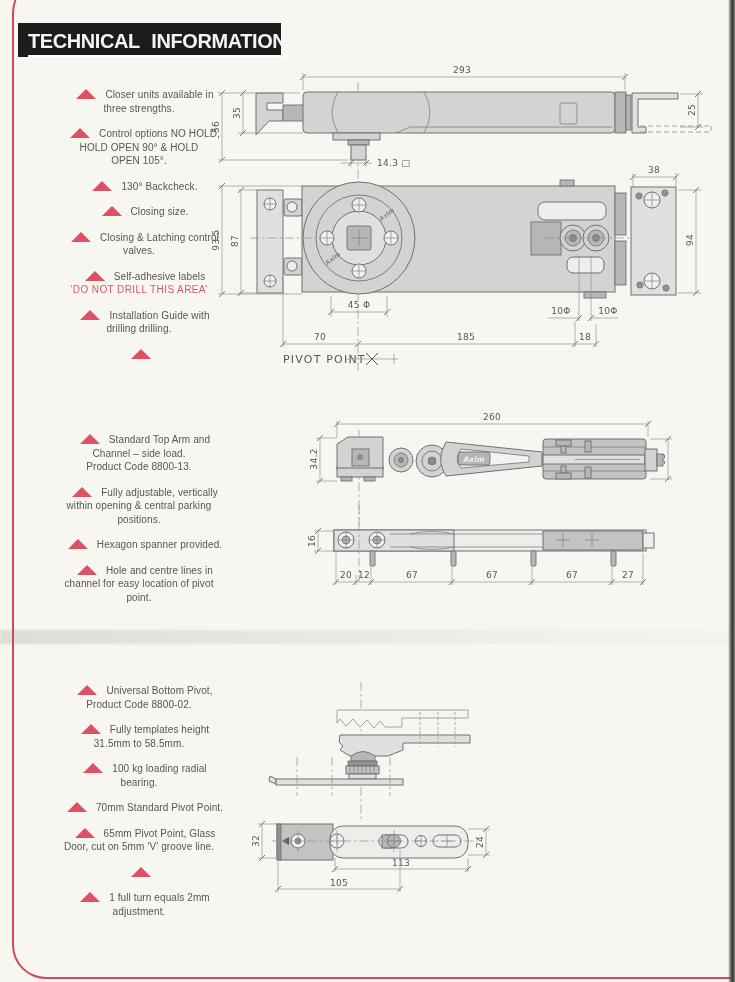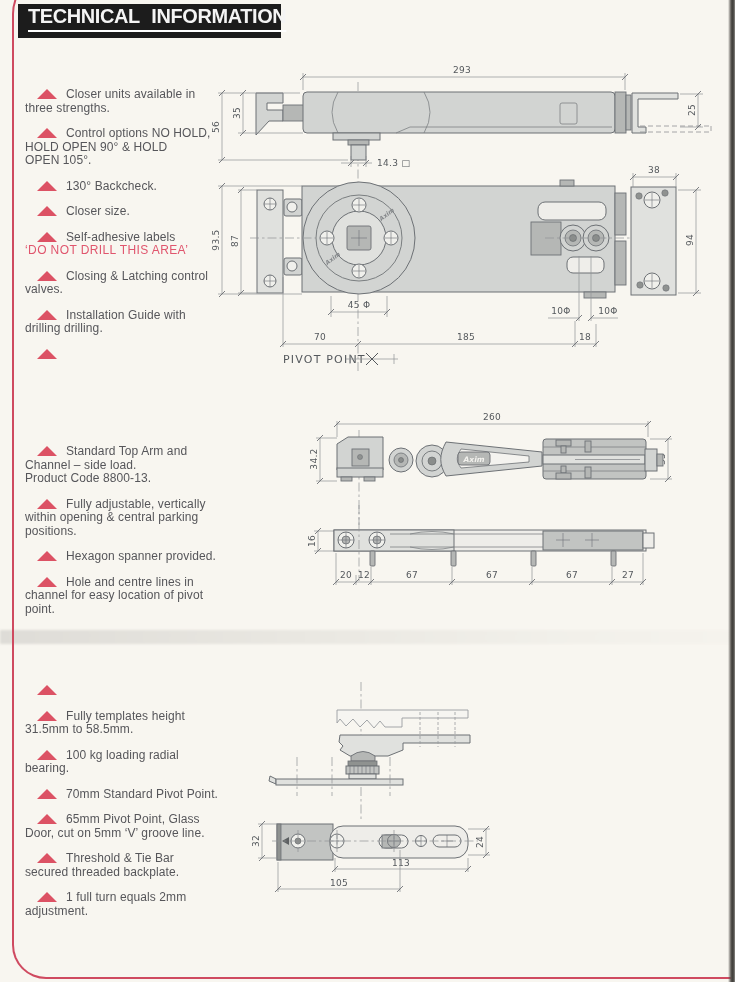--- a/index.html
+++ b/index.html
@@ -21,37 +21,37 @@
     background:linear-gradient(90deg, rgba(0,0,0,0) 0%, #56534f 45%, #3d3b38 72%, #8b8985 100%);
   }
   
   .fold-band{
     position:absolute; left:0; top:630px; height:14px; width:100%;
     background:linear-gradient(90deg,#c6c4c0 0%,#dcdad4 40%,#ecebe5 75%,#f4f2ec 100%);
     opacity:.5; filter:blur(1.2px);
   }
   
   .header{
-    position:absolute; left:18px; top:4px; width:263px; height:34px;
-    background:#1c1c1c; display:flex; align-items:flex-start; padding-left:10px; box-sizing:border-box;
+    position:absolute; left:18px; top:23px; width:263px; height:34px;
+    background:#1c1c1c; display:flex; align-items:flex-end; padding-left:10px; box-sizing:border-box;
   }
   .header h1{
     margin:0; display:inline-block;
     font-size:21px; font-weight:bold; color:#f4f4f4;
     letter-spacing:-0.4px; word-spacing:7px;
     border-bottom:2px solid #fff; padding-bottom:2px;
     transform:scaleX(0.95); transform-origin:left center;
     white-space:nowrap;
   }
   
   .fgroup{position:absolute; left:25px; width:228px;}
-  .g1{top:88px;} .g2{top:433px;margin-top:12px;} .g3{top:684px;}
+  .g1{top:88px;} .g2{top:433px;} .g3{top:684px;}
   .feature{
-    margin:0 0 12px 0; font-size:12px; line-height:13.5px; color:#56565a;
-    letter-spacing:0.1px; white-space:pre-line;
+    margin:0 0 12px 0; font-size:10px; line-height:13.5px; color:#56565a;
+    letter-spacing:0.1px; white-space:pre-line;text-align:center;
   }
   .tri{
     display:inline-block; width:0; height:0;
     border-left:10px solid transparent; border-right:10px solid transparent;
     border-bottom:10px solid #dc5264; margin:0 9px 0 12px; vertical-align:-1px;
   }
   .red{display:block; color:#e0556d; letter-spacing:0.4px;}
   
   svg.drawings{position:absolute; left:200px; top:50px;}
   .part{fill:#d2d4d2;stroke:#6d7175;stroke-width:1;}
@@ -95,53 +95,53 @@
     <h1>TECHNICAL INFORMATION</h1>
   </div>
 
   <aside class="fgroup g1">
     <p class="feature"><span class="tri"></span><span>Closer units available in
 three strengths.</span></p>
     <p class="feature"><span class="tri"></span><span>Control options NO HOLD,
 HOLD OPEN 90° &amp; HOLD
 OPEN 105°.</span></p>
     <p class="feature"><span class="tri"></span><span>130° Backcheck.</span></p>
-    <p class="feature"><span class="tri"></span><span>Closer size.</span></p>
-    <p class="feature"><span class="tri"></span><span>Self-adhesive labels</span><span class="red">‘DO NOT DRILL THIS AREA’</span></p>
+    <p class="feature"><span class="tri"></span><span>Closing size.</span></p>
     <p class="feature"><span class="tri"></span><span>Closing &amp; Latching control
 valves.</span></p>
+    <p class="feature"><span class="tri"></span><span>Self-adhesive labels</span><span class="red">‘DO NOT DRILL THIS AREA’</span></p>
     <p class="feature"><span class="tri"></span><span>Installation Guide with
 drilling drilling.</span></p>
     <p class="feature"><span class="tri"></span></p>
   </aside>
 
   <aside class="fgroup g2">
     <p class="feature"><span class="tri"></span><span>Standard Top Arm and
 Channel – side load.
 Product  Code 8800-13.</span></p>
     <p class="feature"><span class="tri"></span><span>Fully adjustable, vertically
 within opening &amp; central parking
 positions.</span></p>
     <p class="feature"><span class="tri"></span><span>Hexagon spanner provided.</span></p>
     <p class="feature"><span class="tri"></span><span>Hole and centre lines in
 channel for easy location of pivot
 point.</span></p>
   </aside>
 
   <aside class="fgroup g3">
-    <p class="feature"><span class="tri"></span></p>
+    <p class="feature"><span class="tri"></span><span>Universal Bottom Pivot,
+Product  Code 8800-02.</span></p>
     <p class="feature"><span class="tri"></span><span>Fully templates height
 31.5mm to 58.5mm.</span></p>
     <p class="feature"><span class="tri"></span><span>100 kg loading radial
 bearing.</span></p>
     <p class="feature"><span class="tri"></span><span>70mm Standard Pivot Point.</span></p>
     <p class="feature"><span class="tri"></span><span>65mm Pivot Point, Glass
 Door, cut on 5mm ‘V’ groove line.</span></p>
-    <p class="feature"><span class="tri"></span><span>Threshold &amp; Tie Bar
-secured threaded backplate.</span></p>
+    <p class="feature"><span class="tri"></span></p>
     <p class="feature"><span class="tri"></span><span>1 full turn equals 2mm
 adjustment.</span></p>
   </aside>
 
   <svg class="drawings" width="535" height="900" viewBox="200 50 535 900">
 
     <path class="cl" d="M358,82 V372"></path>
     <path class="cl" d="M361,682 V820"></path>
 
     <g>

